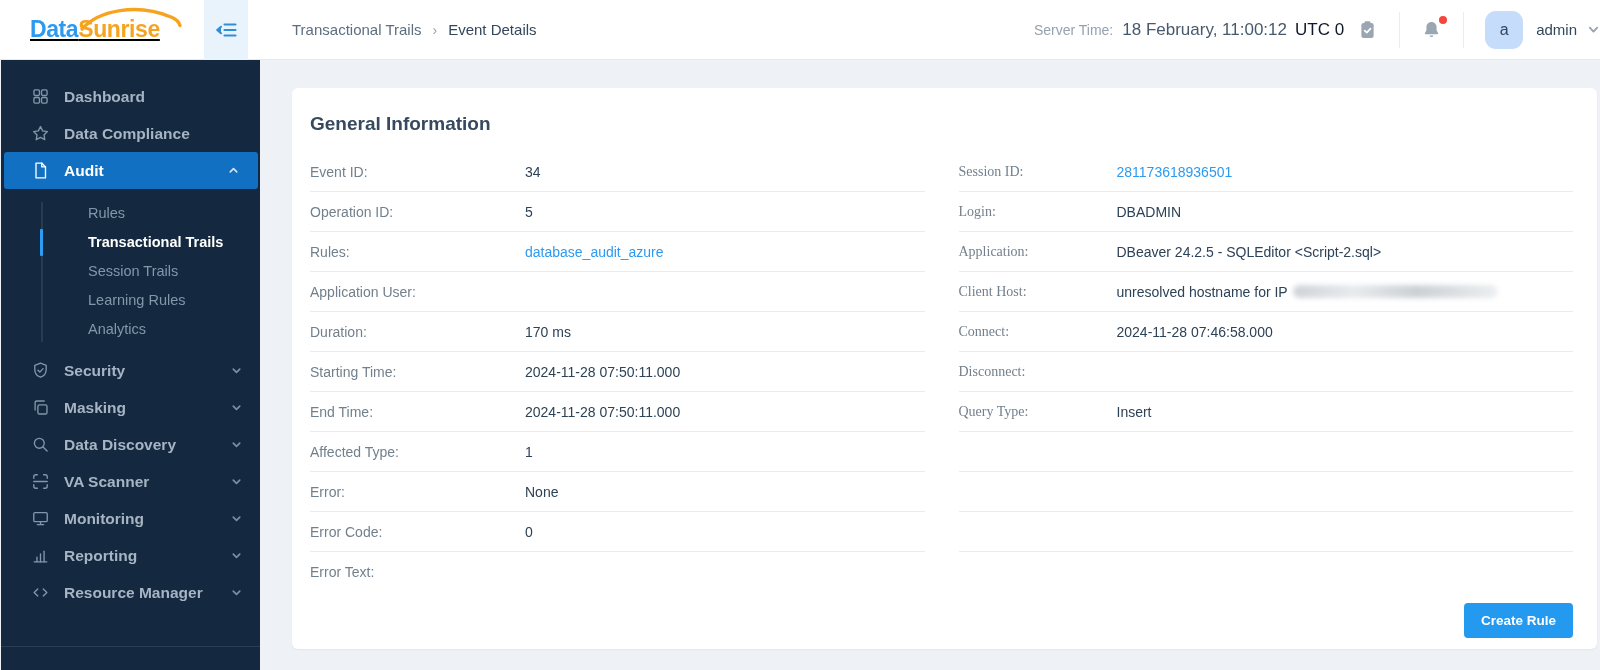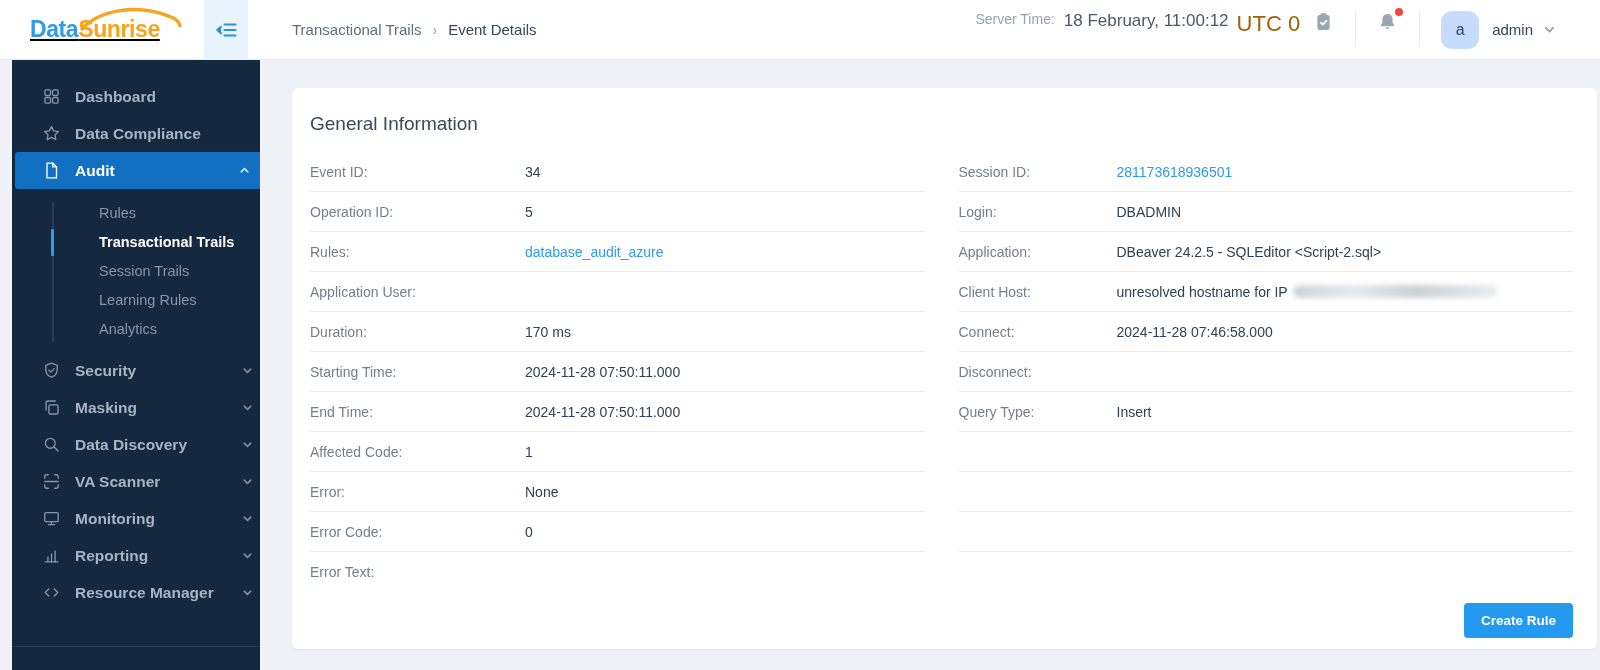--- a/index.html
+++ b/index.html
@@ -13,36 +13,36 @@
   .logo { margin-left:30px; position:relative; font-size:23px; font-weight:bold; letter-spacing:-0.4px; white-space:nowrap; }
   .logo .t-data { color:#2d9af0; }
   .logo .t-sunrise { color:#f6a41f; }
   .logo svg.arc { position:absolute; left:49px; top:-10px; overflow:visible; pointer-events:none; }
   .fold-btn { margin-left:auto; margin-right:12px; width:44px; height:60px; background:#e8f3fc;
     display:flex; align-items:center; justify-content:center; cursor:pointer; }
   .breadcrumb { margin-left:32px; display:flex; align-items:center; gap:11px; font-size:15px; }
   .crumb-link { color:#5d6e80; cursor:pointer; }
   .crumb-sep { color:#94a1af; font-size:14px; }
   .crumb-current { color:#33475c; }
-  .header-right { margin-left:auto; display:flex; padding-right:44px; }
+  .header-right { margin-left:auto; display:flex; align-items:center; }
   .server-label { color:#95a1af; font-size:14px; margin-right:9px; }
   .server-value { color:#47596c; font-size:17px; }
-  .server-tz { color:#a16207; font-size:22px; margin-left:8px; }
+  .server-tz { color:#0f172a; font-size:17px; margin-left:8px; }
   .clip-icon { margin-left:13px; display:flex; color:#9aa6b2; cursor:pointer; }
   .v-div { width:1px; height:36px; background:#e9edf1; margin:0 21px; }
   .bell-wrap { position:relative; display:flex; color:#9aa6b2; cursor:pointer; }
   .red-dot { position:absolute; top:-3px; right:-5px; width:8px; height:8px; border-radius:50%; background:#f5463d; }
   .user-chip { display:flex; align-items:center; cursor:pointer; }
   .avatar { width:38px; height:38px; border-radius:11px; background:#c5dcfa; color:#33475c;
     display:flex; align-items:center; justify-content:center; font-size:16px; }
   .user-name { margin-left:13px; font-size:15px; color:#33475c; font-weight:400; }
   .user-caret { margin-left:10px; display:flex; color:#97a3b0; }
 
   
-  .sidebar { position:absolute; top:60px; left:12px; width:260px; height:610px; background:#14293f;
+  .sidebar { position:absolute; top:60px; left:1px; width:260px; height:610px; background:#14293f;
     overflow:hidden; padding-top:18px; }
   .nav-item { height:37px; display:flex; align-items:center; padding:0 18px 0 30px;
     color:#a6b4c3; font-size:15.5px; font-weight:600; cursor:pointer; }
   .nav-item .ni-icon { width:19px; height:19px; margin-right:14px; display:flex; color:#8297ab; }
   .nav-item .ni-label { flex:1; }
   .nav-item .ni-chevron { display:flex; color:#7d8fa3; }
   .nav-item.active { background:#1170c2; margin:0 3px; border-radius:3px; padding-left:27px; color:#ffffff; }
   .nav-item.active .ni-icon { color:#ffffff; }
   .nav-item.active .ni-chevron { color:#cfe3f5; }
   .sub-list { position:relative; padding:10px 0 8px; }
@@ -51,27 +51,27 @@
     font-size:14.5px; color:#8596a9; cursor:pointer; }
   .sub-item.active { color:#ffffff; font-weight:bold; }
   .sub-item.active::before { content:""; position:absolute; left:39px; top:1px; bottom:1px; width:3px;
     background:#2d9cf3; z-index:1; border-radius:1px; }
   .sidebar-bottom-line { position:absolute; left:0; right:0; bottom:23px; border-top:1px solid rgba(141,160,180,0.18); }
 
   
   .main { position:absolute; left:260px; top:60px; width:1340px; height:610px; background:#eef1f5; }
   .card { position:absolute; left:32px; top:28px; width:1305px; height:561px; background:#ffffff;
     border-radius:6px; box-shadow:0 1px 2px rgba(16,36,60,0.05); padding:25px 24px 0 18px; }
-  .card-title { font-size:19px; color:#36495e; font-weight:400; margin-bottom:17px; }
+  .card-title { font-size:19px; color:#36495e; font-weight:700; margin-bottom:17px; }
   .info-grid { display:grid; grid-template-columns:1fr 1fr; column-gap:34px; }
   .info-row { height:40px; display:flex; align-items:center; border-bottom:1px solid #e9edf1; font-size:14px; }
   .info-row:last-child { border-bottom:none; }
   .info-label { color:#72808d; flex-shrink:0; }
   .col-left .info-label { width:215px; }
-  .col-right .info-label { width:158px; }
+  .col-right .info-label { width:158px;font-family:Liberation Serif, serif; }
   .info-value { color:#2c4257; white-space:nowrap; }
   .info-value.link { color:#2d9af0; cursor:pointer; }
   .smudge { display:inline-block; vertical-align:middle; width:205px; height:13px; margin-left:5px;
     border-radius:7px; opacity:0.8; filter:blur(2.5px);
     background:linear-gradient(90deg,#c3c9cf 0%,#e2e6ea 30%,#bfc5cb 60%,#e8ebee 100%); }
   .card-footer { display:flex; justify-content:flex-end; margin-top:11px; }
   .create-btn { background:#2499f0; color:#ffffff; font-size:13.5px; font-weight:bold; border:none;
     border-radius:4px; padding:10px 17px; cursor:pointer; font-family:inherit; }
 </style>
 </head>
@@ -310,21 +310,21 @@
           </div>
           <div class="info-row">
             <span class="info-label">Starting Time:</span>
             <span class="info-value">2024-11-28 07:50:11.000</span>
           </div>
           <div class="info-row">
             <span class="info-label">End Time:</span>
             <span class="info-value">2024-11-28 07:50:11.000</span>
           </div>
           <div class="info-row">
-            <span class="info-label">Affected Code:</span>
+            <span class="info-label">Affected Type:</span>
             <span class="info-value">1</span>
           </div>
           <div class="info-row">
             <span class="info-label">Error:</span>
             <span class="info-value">None</span>
           </div>
           <div class="info-row">
             <span class="info-label">Error Code:</span>
             <span class="info-value">0</span>
           </div>

